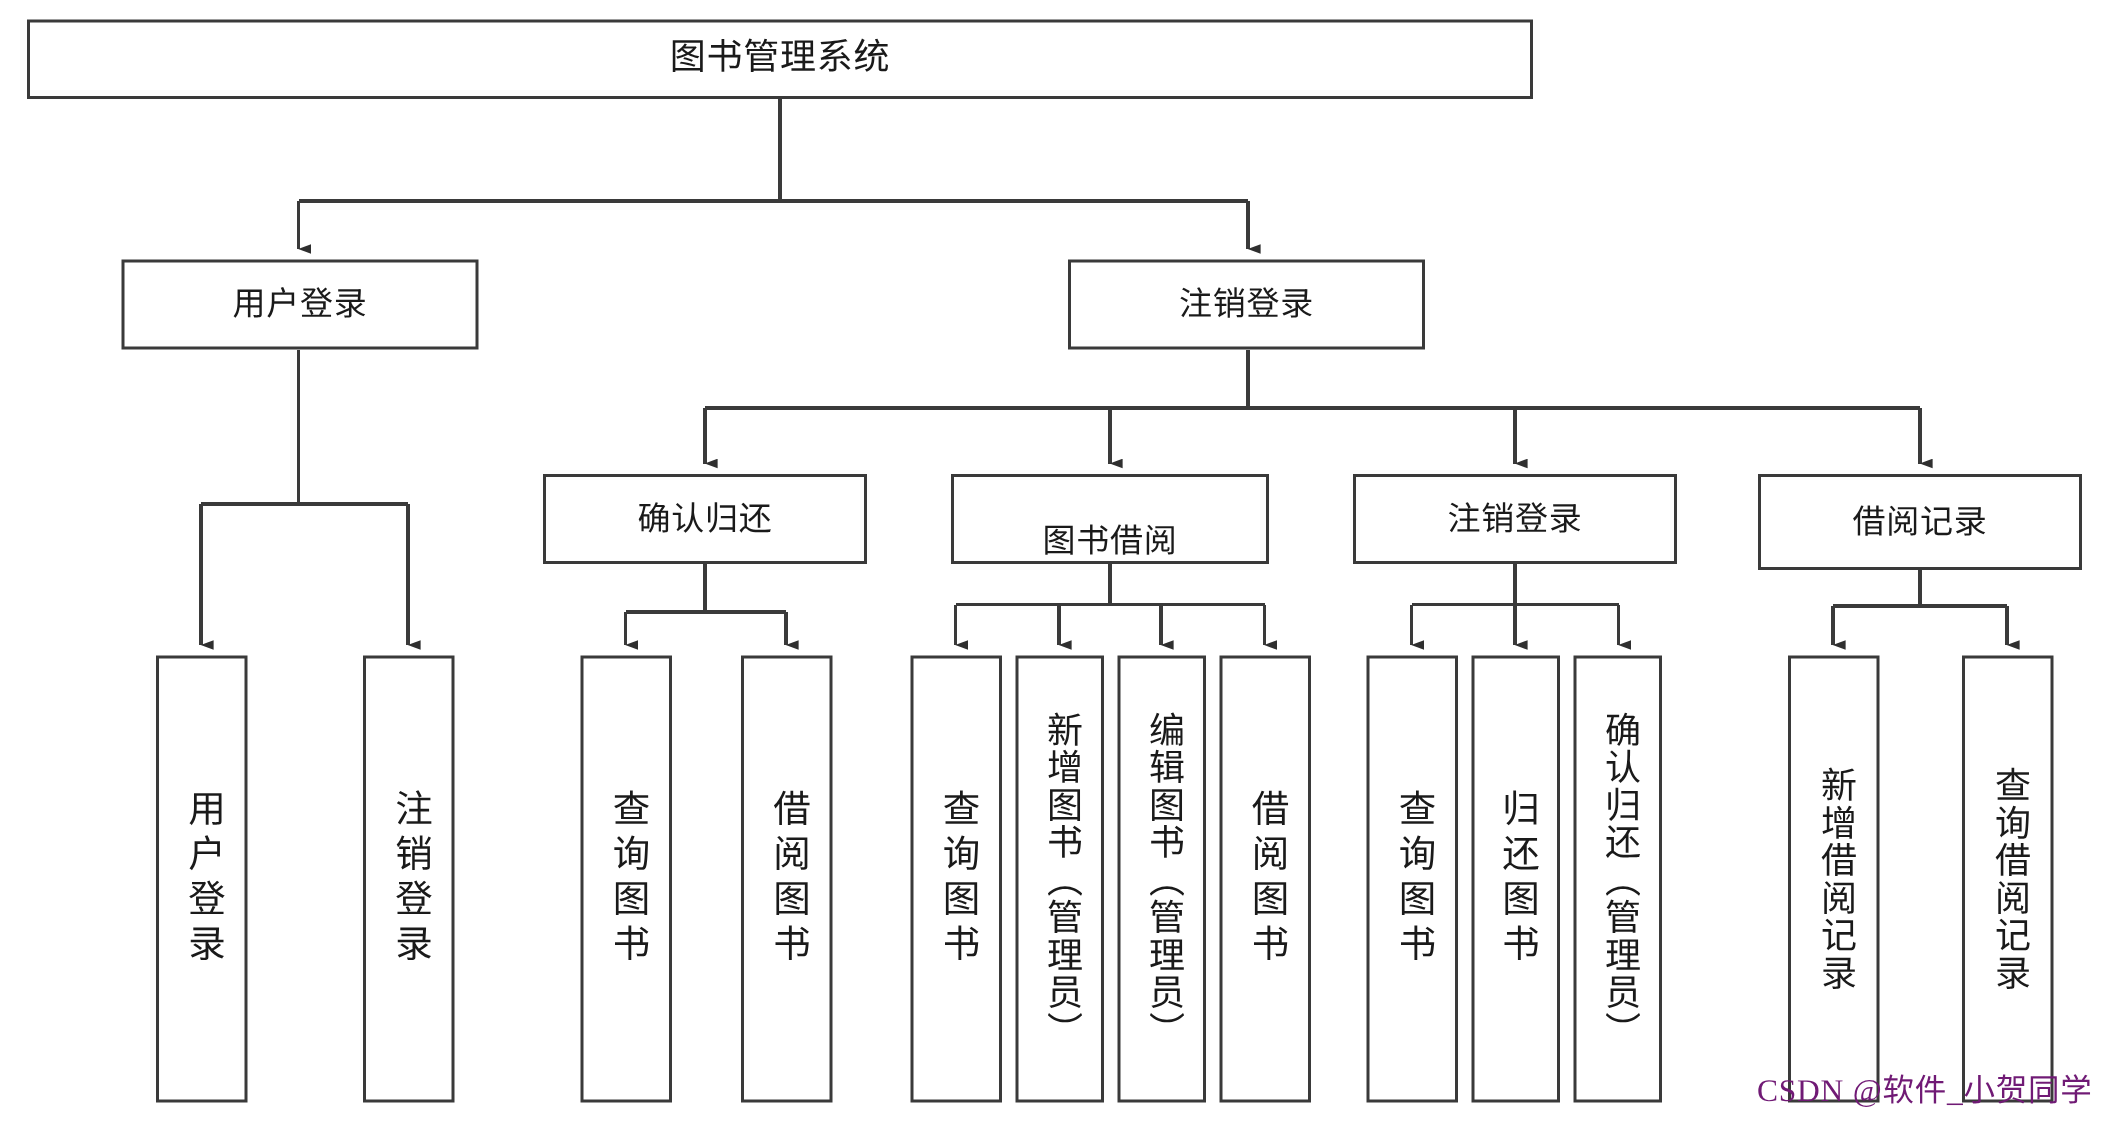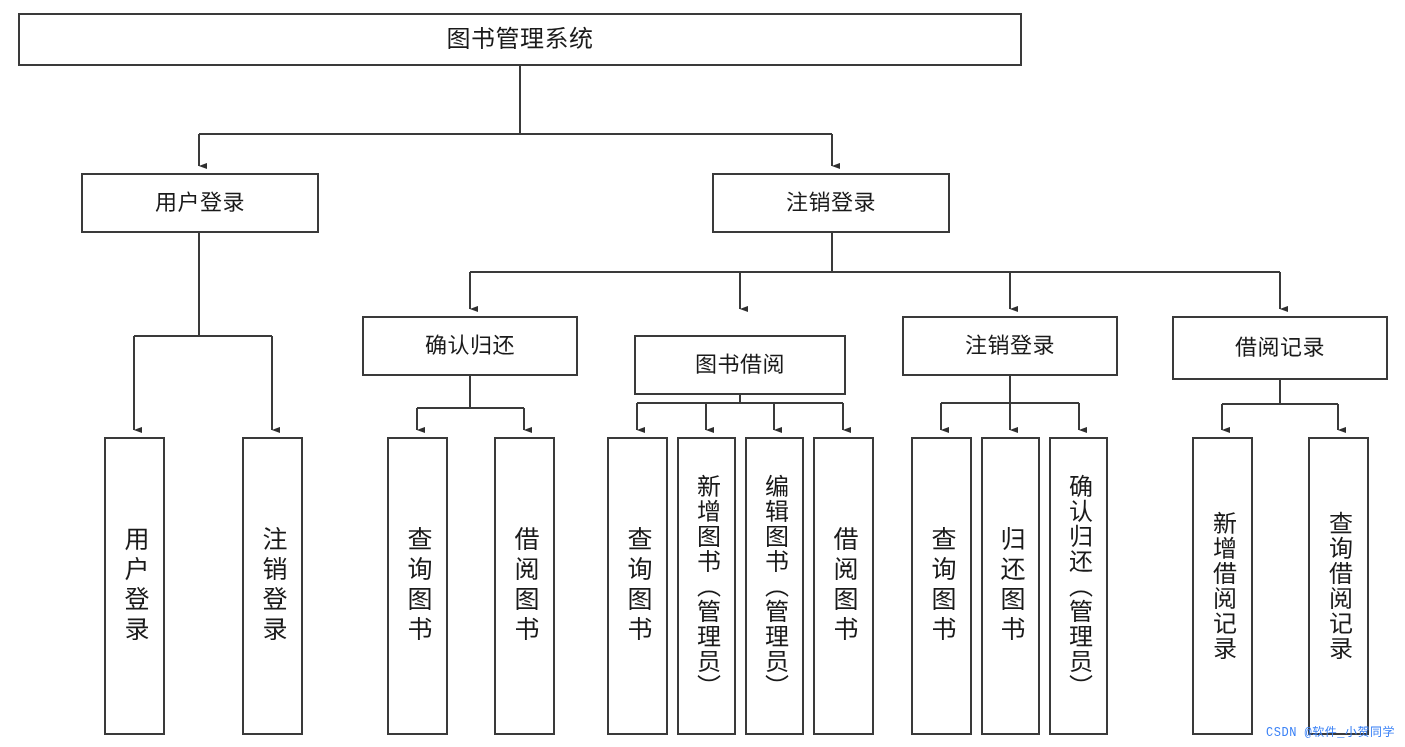--- a/index.html
+++ b/index.html
@@ -66,25 +66,25 @@
     max-height: 100%;
   }
   .node.leaf.tight .node-label {
     font-size: 24px;
     letter-spacing: 1px;
   }
   #watermark {
     position: absolute;
     right: 10px;
     bottom: 7px;
-    font-size: 12px;
-    color: #3b82f6;
+    font-size: 21px;
+    color: #701a75;
     letter-spacing: 0.5px;
     white-space: nowrap;
-    font-family: Liberation Mono, monospace;
+    font-family: Liberation Serif, serif;
   }
 </style>
 </head>
 <body>
 
 <div id="diagram-root">
 
   <svg id="connector-layer" viewBox="0 0 1405 747" width="1405" height="747" xmlns="http://www.w3.org/2000/svg">
     <defs>
       <marker id="arrowhead" markerWidth="7" markerHeight="9" refX="3.2" refY="8.4" orient="auto" markerUnits="userSpaceOnUse">
@@ -159,21 +159,21 @@
   </div>
 
   <div class="node branch" style="left:712px; top:173px; width:238px; height:60px;">
     <span class="node-label">注销登录</span>
   </div>
 
   <div class="node branch" style="left:362px; top:316px; width:216px; height:60px;">
     <span class="node-label">确认归还</span>
   </div>
 
-  <div class="node branch" style="left:634px; top:335px; width:212px; height:60px;">
+  <div class="node branch" style="left:634px; top:316px; width:212px; height:60px;align-items:flex-end;">
     <span class="node-label">图书借阅</span>
   </div>
 
   <div class="node branch" style="left:902px; top:316px; width:216px; height:60px;">
     <span class="node-label">注销登录</span>
   </div>
 
   <div class="node branch" style="left:1172px; top:316px; width:216px; height:64px;">
     <span class="node-label">借阅记录</span>
   </div>

